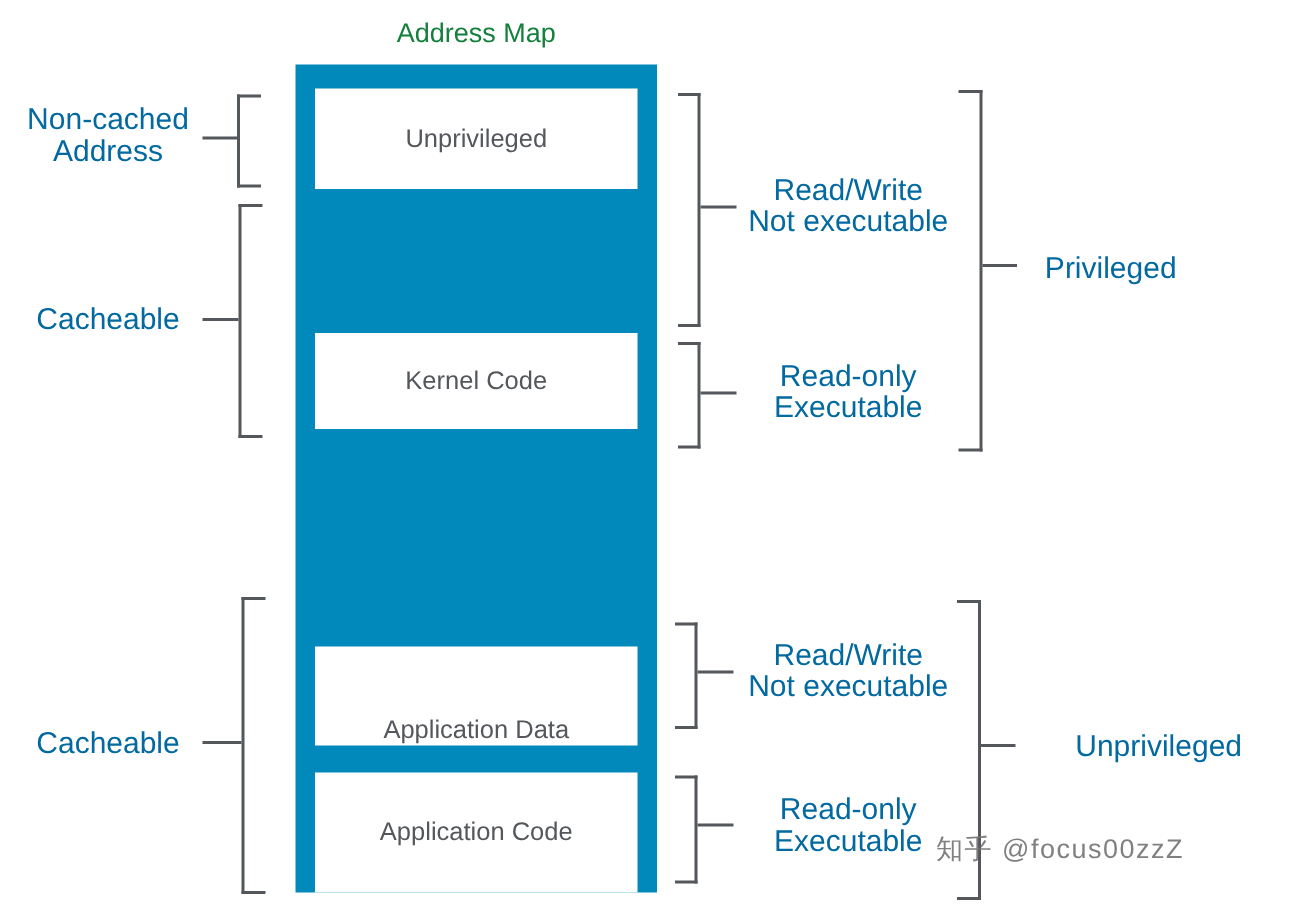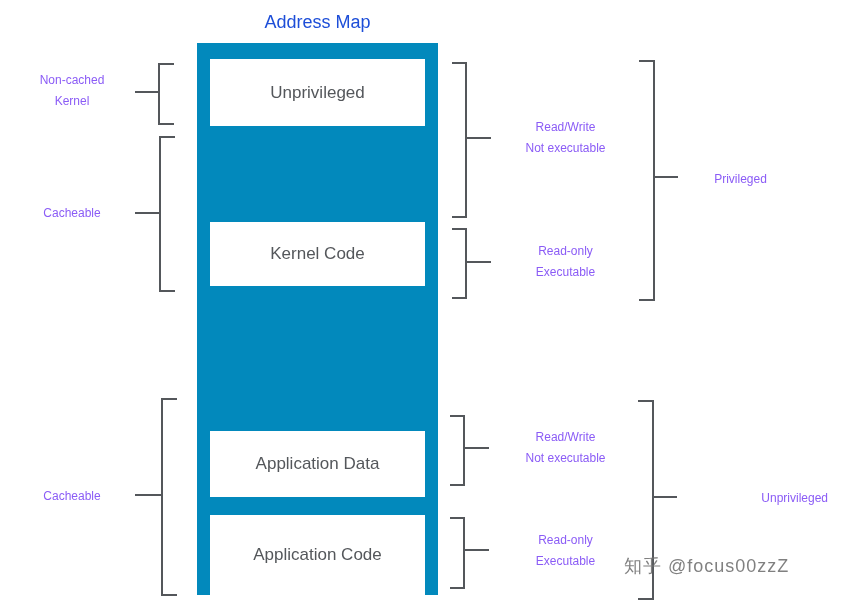--- a/index.html
+++ b/index.html
@@ -9,46 +9,46 @@
     height: 609px;
     background: #ffffff;
     font-family: "Liberation Sans", sans-serif;
     overflow: hidden;
   }
   .title {
     position: absolute;
     left: 197px; top: 12px; width: 241px;
     text-align: center;
     font-size: 18px;
-    color: #1d4ed8;
+    color: #15803d;
   }
   .column {
     position: absolute;
     left: 197px; top: 43px;
     width: 241px; height: 552px;
     background: #0289bc;
   }
   .block {
     position: absolute;
     left: 210px; width: 215px;
     background: #ffffff;
     display: flex; align-items: center; justify-content: center;
     font-size: 17px;
     color: #54575b;
   }
   .b1 { top: 59px;  height: 67px; }
   .b2 { top: 140px; height: 64px; }
   .b3 { top: 222px; height: 64px; }
-  .b4 { top: 431px; height: 66px; }
+  .b4 { top: 431px; height: 66px; align-items: flex-end; }
   .b5 { top: 515px; height: 80px; }
 
   .lbl {
     position: absolute;
-    color: #8b5cf6;
-    font-size: 12px;
+    color: #0369a1;
+    font-size: 20px;
     line-height: 21px;
     text-align: center;
   }
   .lbl span { display: block; }
 
   
   .br { position: absolute; }
   .open-right {
     border-left: 2px solid #54575b;
     border-top: 2px solid #54575b;
@@ -91,21 +91,21 @@
   </div>
   <div class="block b4">
     <span>Application Data</span>
   </div>
   <div class="block b5">
     <span>Application Code</span>
   </div>
 
   <div class="lbl" style="left:8px; top:70px; width:128px;">
     <span>Non-cached</span>
-    <span>Kernel</span>
+    <span>Address</span>
   </div>
   <div class="lbl" style="left:8px; top:203px; width:128px;">
     <span>Cacheable</span>
   </div>
   <div class="lbl" style="left:8px; top:486px; width:128px;">
     <span>Cacheable</span>
   </div>
 
   <div class="br open-right" style="left:158px; top:63px;  width:14px; height:58px;"></div>
   <div class="dash" style="left:135px; top:91px;  width:23px;"></div>

